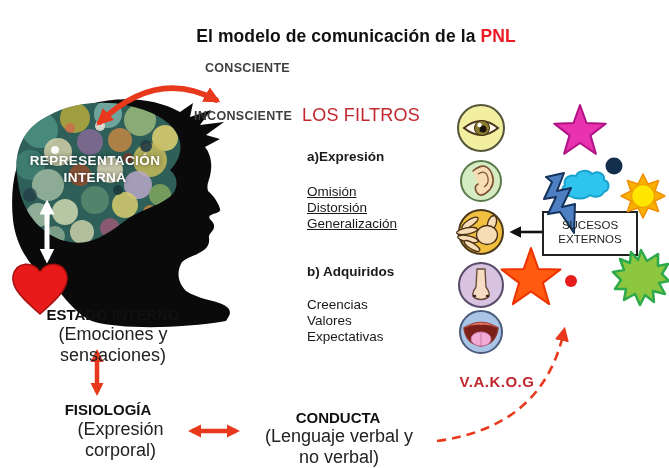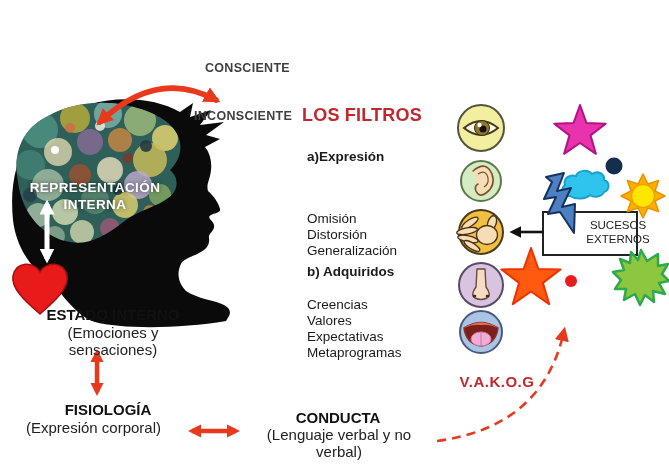--- a/index.html
+++ b/index.html
@@ -5,27 +5,27 @@
   html,body{margin:0;padding:0;background:#fff;}
   .canvas{
     position:relative;width:669px;height:468px;background:#ffffff;
     font-family:"Liberation Sans",sans-serif;overflow:hidden;color:#1f1f1f;
   }
   .abs{position:absolute;z-index:2;}
   .gfx{position:absolute;inset:0;z-index:1;}
   .title{font-size:17.5px;font-weight:bold;text-align:center;letter-spacing:.1px;color:#111;}
   .title .hl{color:#ec1c24;}
   .lvl{font-size:12.5px;font-weight:bold;color:#3f3f3f;letter-spacing:.3px;}
-  .filtros-title{font-size:18px;font-weight:bold;color:#c1272d;letter-spacing:.2px;}
+  .filtros-title{font-size:18px;font-weight:normal;color:#c1272d;letter-spacing:.2px;}
   .fbold{font-size:13.5px;font-weight:bold;color:#1a1a1a;}
   .flist{font-size:13.5px;line-height:16px;color:#1a1a1a;}
   .brain-label{font-size:13.5px;font-weight:bold;color:#fff;text-align:center;line-height:17px;
-    letter-spacing:.4px;text-shadow:0 0 4px rgba(0,0,0,.55);margin-top:27px;}
+    letter-spacing:.4px;text-shadow:0 0 4px rgba(0,0,0,.55);}
   .node-title{font-size:15px;font-weight:bold;text-align:center;color:#111;}
-  .node-sub{font-size:15px;text-align:center;color:#222;}
+  .node-sub{font-size:18px;text-align:center;color:#222;}
   .vakog{font-size:15px;font-weight:bold;color:#c1272d;text-align:center;letter-spacing:.5px;}
   .sucesos{font-size:11.5px;line-height:13.5px;text-align:center;color:#222;}
 </style>
 </head>
 <body>
 
 <div class="canvas">
 
   <svg class="gfx" width="669" height="468" viewBox="0 0 669 468" xmlns="http://www.w3.org/2000/svg">
     <defs>
@@ -149,57 +149,59 @@
     <path d="M570,196 C563,196 560,189 565,185 C563,178 570,174 576,176 C578,170 588,169 592,174
          C598,170 605,174 604,180 C610,182 610,190 604,192 C602,197 594,198 590,195 C586,199 576,200 570,196 Z" fill="#2fc4ee" stroke="#18a2cc" stroke-width="2"></path>
     <polygon points="665,196 655,201 658.6,211.6 648,208 643,218 638,208 627.4,211.6 631,201 621,196 631,191 627.4,180.4 638,184 643,174 648,184 658.6,180.4 655,191" fill="#f9b000" stroke="#ef8f00" stroke-width="1.5" stroke-linejoin="round"></polygon>
     <circle cx="643" cy="196" r="11.5" fill="#ffe600" stroke="#f0a000" stroke-width="1.5"></circle>
     <polygon points="546,177 564,173 557,191 571,188 562,207 575,204 574,233 560,212 548,214 556,197 544,199 552,182" fill="#4d7fc2" stroke="#16335e" stroke-width="2" stroke-linejoin="round"></polygon>
     <polygon points="531,248 538.3,268.9 560.5,269.4 542.9,282.9 549.2,304.1 531,291.5 512.8,304.1 519.1,282.9 501.5,269.4 523.7,268.9" fill="#ff5a0f" stroke="#ee3300" stroke-width="2" stroke-linejoin="round"></polygon>
     <circle cx="571" cy="281" r="6" fill="#e81c1c"></circle>
     <polygon points="641,250 647,261 658,254 658,266 668,264 662,274 669,281 659,283 665,294 653,291 654,302 645,295 640,305 635,294 624,300 626,289 615,289 621,280 613,272 624,270 620,259 630,263 631,252 638,260" fill="#8dc63f" stroke="#2faa4a" stroke-width="2.5" stroke-linejoin="round"></polygon>
   </svg>
 
+  <div class="abs title" style="left:146px;top:26px;width:420px;">
+    <span>El modelo de comunicación de la </span><span class="hl">PNL</span>
+  </div>
 
   <div class="abs lvl" style="left:205px;top:61px;">CONSCIENTE</div>
   <div class="abs lvl" style="left:194px;top:109px;">INCONSCIENTE</div>
 
   <div class="abs filtros-title" style="left:302px;top:105px;">LOS FILTROS</div>
 
   <div class="abs fbold" style="left:307px;top:149px;">a)Expresión</div>
 
-  <div class="abs flist" style="left:307px;top:211px;">
+  <div class="abs flist" style="left:307px;top:184px;text-decoration:underline;">
     <div>Omisión</div>
     <div>Distorsión</div>
     <div>Generalización</div>
   </div>
 
   <div class="abs fbold" style="left:307px;top:264px;">b) Adquiridos</div>
 
   <div class="abs flist" style="left:307px;top:297px;">
     <div>Creencias</div>
     <div>Valores</div>
     <div>Expectativas</div>
-    <div>Metaprogramas</div>
   </div>
 
   <div class="abs brain-label" style="left:15px;top:152px;width:160px;">
     <div>REPRESENTACIÓN</div>
     <div>INTERNA</div>
   </div>
 
   <div class="abs node-title" style="left:38px;top:306px;width:150px;text-align:center;">ESTADO INTERNO</div>
   <div class="abs node-sub" style="left:23px;top:324px;width:180px;">(Emociones y sensaciones)</div>
 
   <div class="abs node-title" style="left:38px;top:401px;width:140px;">FISIOLOGÍA</div>
-  <div class="abs node-sub" style="left:16px;top:419px;width:155px;">(Expresión corporal)</div>
+  <div class="abs node-sub" style="left:43px;top:419px;width:155px;">(Expresión corporal)</div>
 
   <div class="abs node-sub" style="left:253px;top:426px;width:172px;">(Lenguaje verbal y no verbal)</div>
   <div class="abs node-title" style="left:268px;top:409px;width:140px;">CONDUCTA</div>
 
   <div class="abs vakog" style="left:436px;top:373px;width:122px;">V.A.K.O.G</div>
 
-  <div class="abs sucesos" style="left:545px;top:219px;width:90px;padding-left:28px;">
+  <div class="abs sucesos" style="left:545px;top:219px;width:90px;">
     <div>SUCESOS</div>
     <div>EXTERNOS</div>
   </div>
 
 </div>
 
 </body></html>

